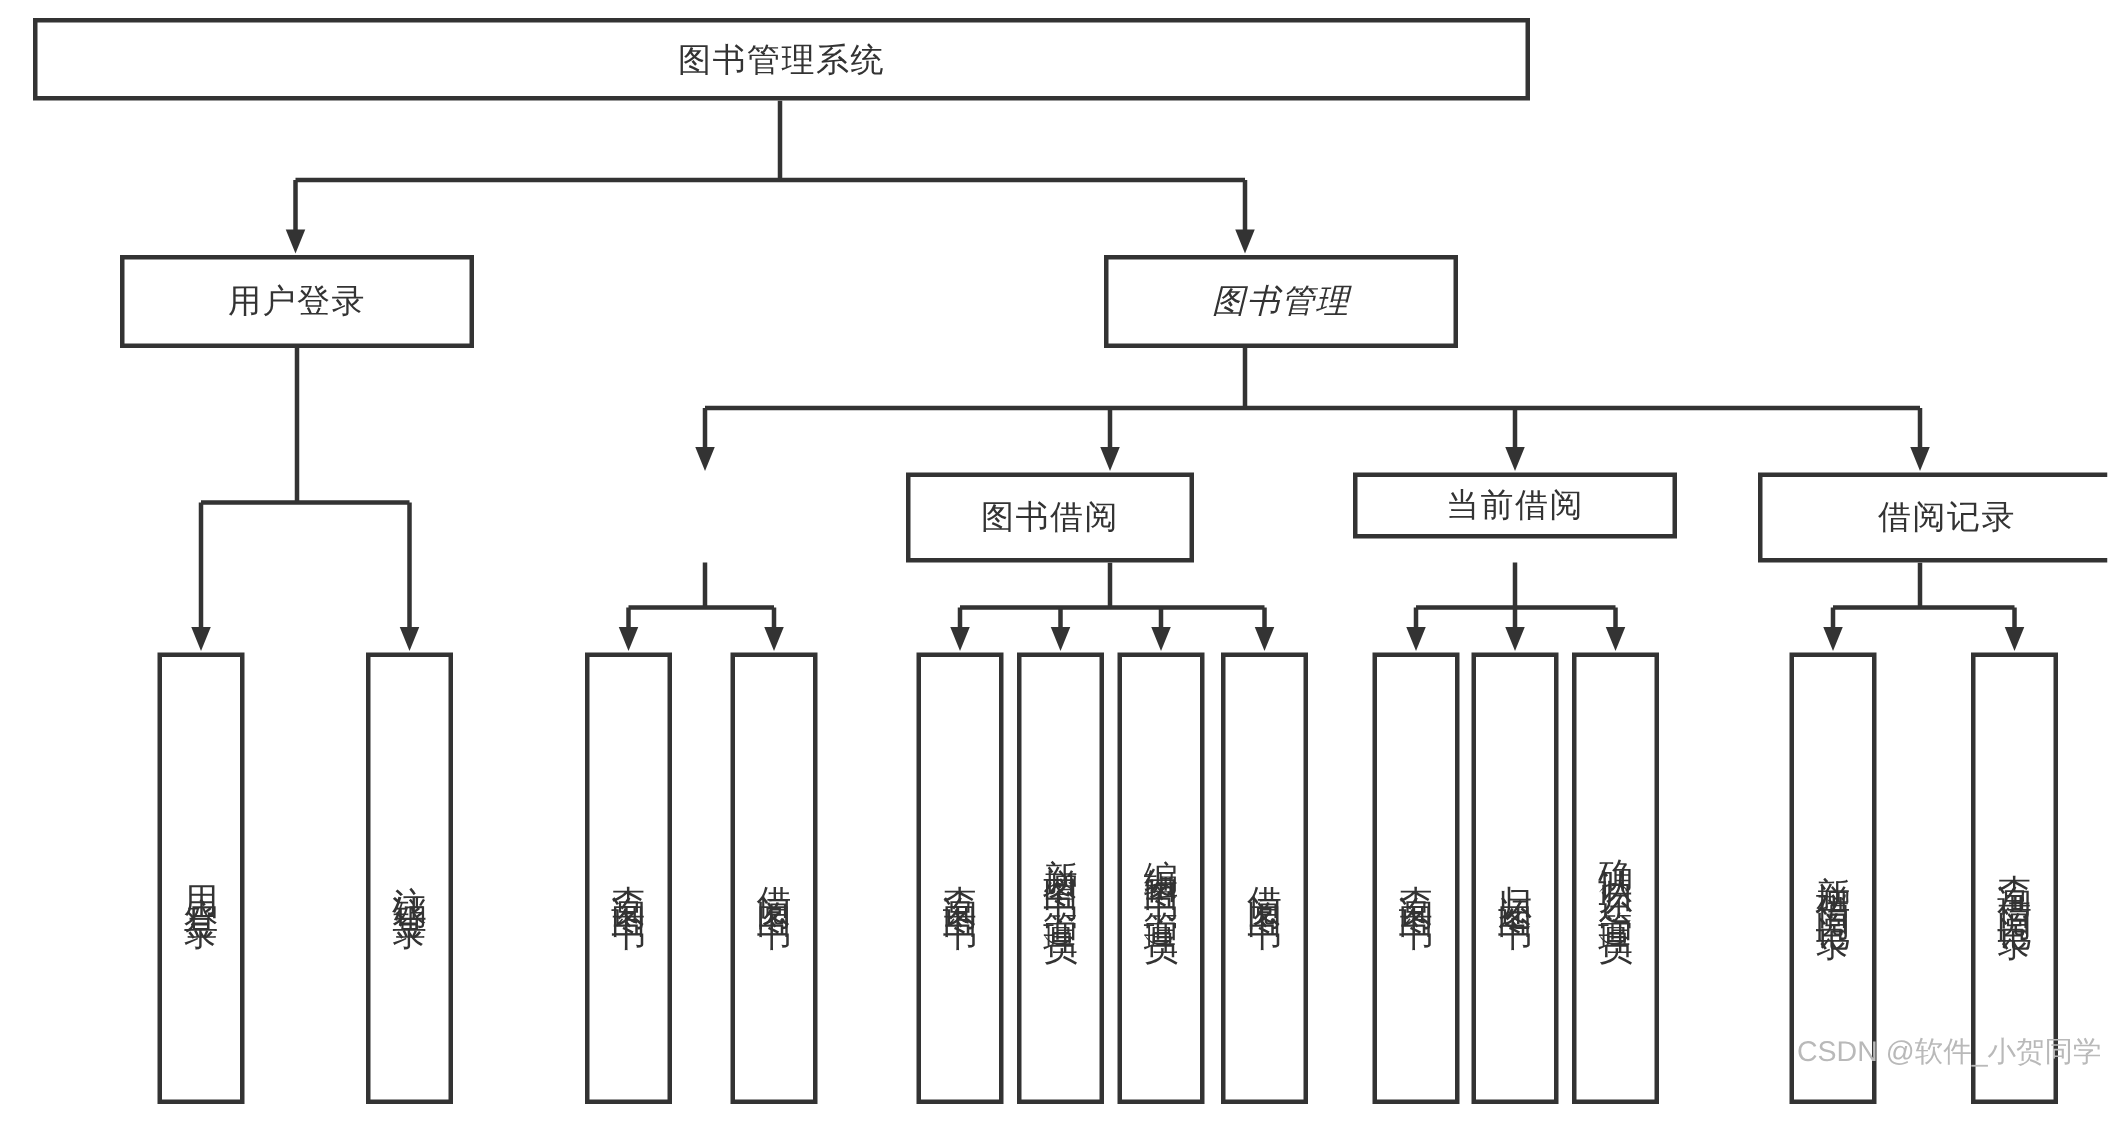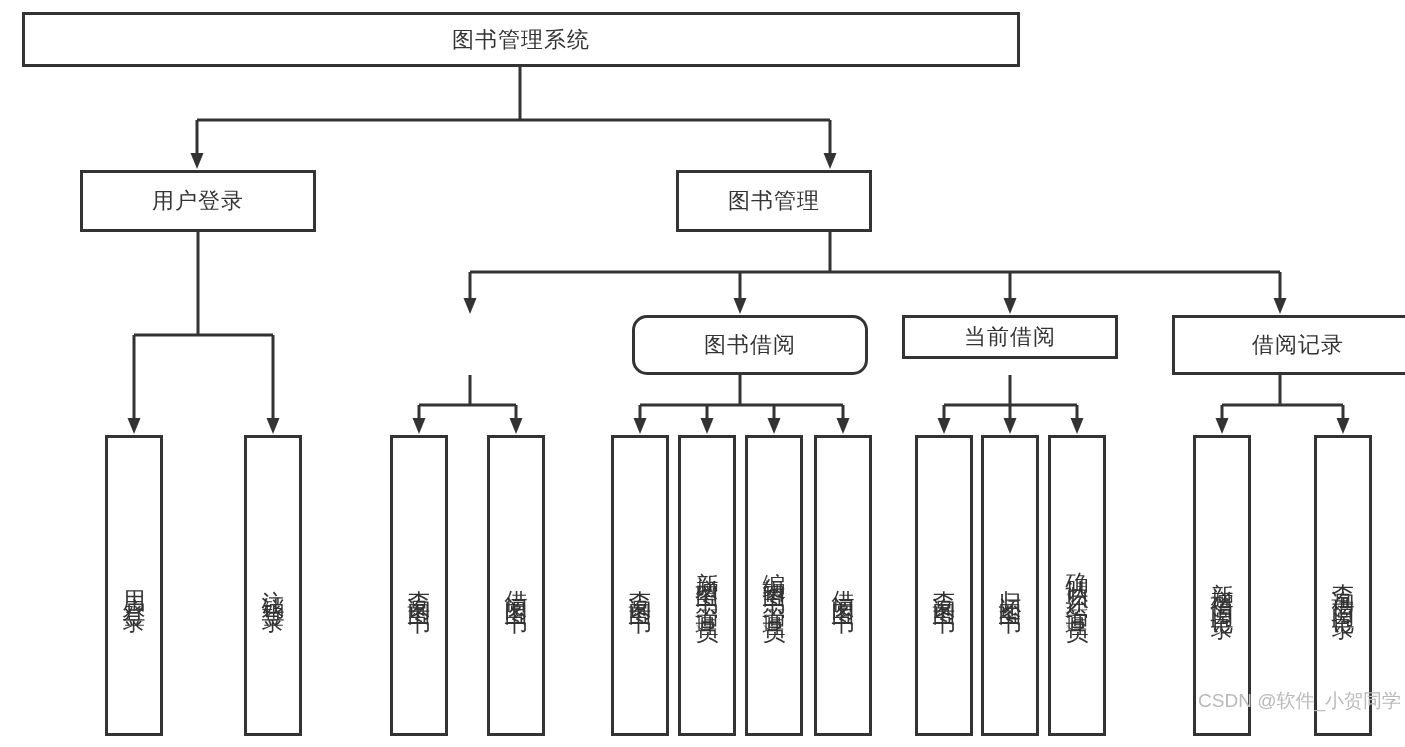--- a/index.html
+++ b/index.html
@@ -40,23 +40,23 @@
     writing-mode: vertical-rl;
     text-orientation: upright;
     font-size: 23px;
     letter-spacing: 7px;
     line-height: 1;
     white-space: nowrap;
   }
   
   .root-box   { left: 22px;   top: 12px;  width: 998px; height: 55px; }
   .l2-user    { left: 80px;   top: 170px; width: 236px; height: 62px; }
-  .l2-book    { left: 676px;  top: 170px; width: 196px; height: 62px; }
+  .l2-book    { left: 736px;  top: 170px; width: 236px; height: 62px; font-style: italic; }
   .l3-0       { left: 362px;  top: 315px; width: 216px; height: 60px; }
-  .l3-1       { left: 632px;  top: 315px; width: 236px; height: 60px; border-radius: 15px; }
+  .l3-1       { left: 604px;  top: 315px; width: 192px; height: 60px; }
   .l3-2       { left: 902px;  top: 315px; width: 216px; height: 44px; }
   .l3-3       { left: 1172px; top: 315px; width: 252px; height: 60px; }
   
   .vbox { top: 435px; width: 58px; height: 301px; }
   .leaf-a0 { left: 105px; }
   .leaf-a1 { left: 244px; }
   .leaf-b0 { left: 390px; }
   .leaf-b1 { left: 487px; }
   .leaf-c0 { left: 611px; }
   .leaf-c1 { left: 678px; }

